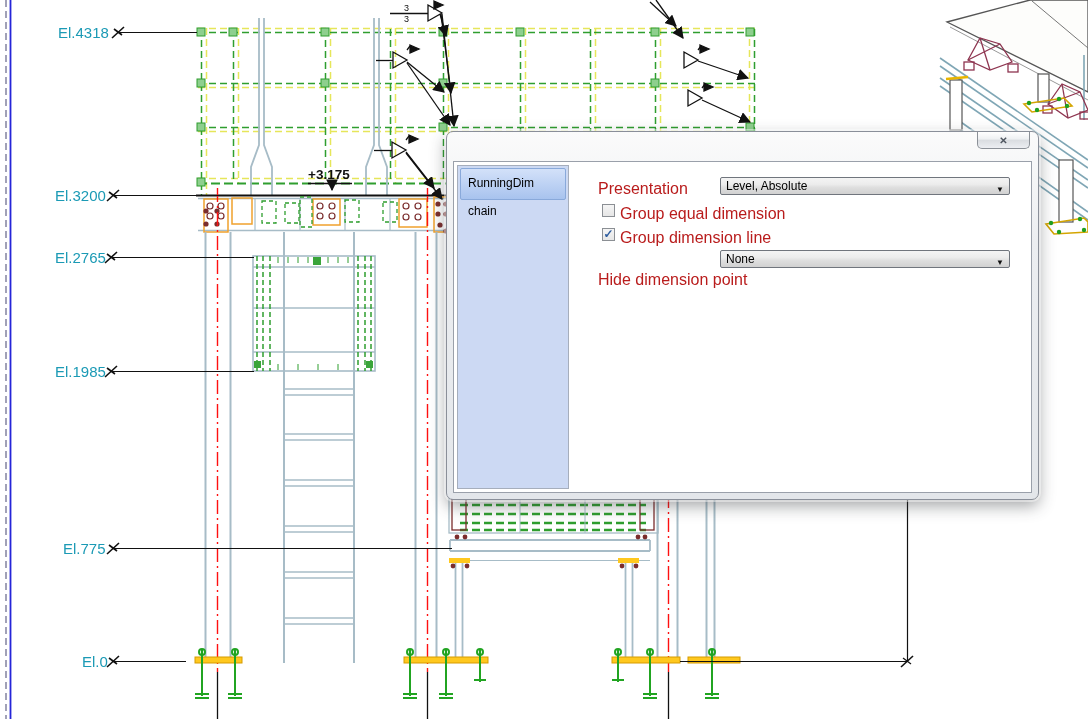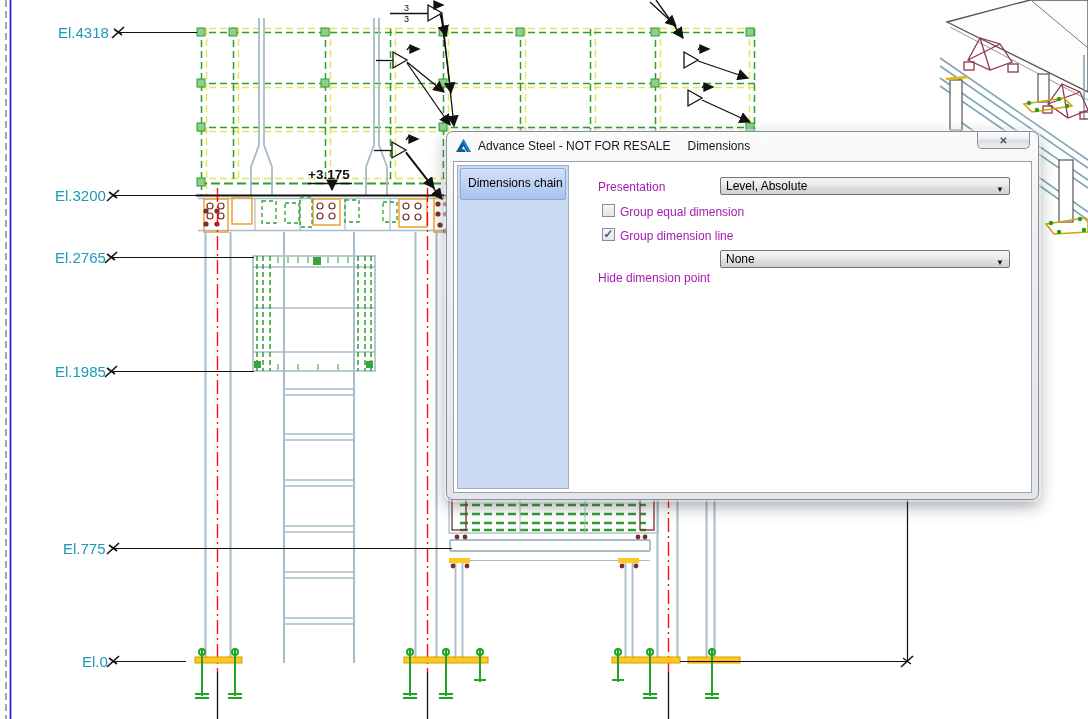--- a/index.html
+++ b/index.html
@@ -23,21 +23,21 @@
     display:flex;align-items:center;justify-content:center;
     font-size:10px;font-weight:bold;color:#4e555f;cursor:default;}
   .content{position:absolute;left:6px;right:6px;top:29px;bottom:6px;
     background:#ffffff;border:1px solid #9aa0aa;}
   .nav{position:absolute;left:3px;top:3px;bottom:3px;width:112px;
     background:#ccd9f3;border:1px solid #a6aebc;box-sizing:border-box;padding-top:2px;}
   .nav-item{height:30px;line-height:28px;padding-left:7px;font-size:12px;color:#000;
     margin:0 2px;border:1px solid transparent;}
   .nav-item.selected{background:linear-gradient(#d3e1f9,#a8c3ee);
     border:1px solid #89a9da;border-radius:2px;}
-  .fieldlabel{position:absolute;font-size:12px;color:#a21caf;}
+  .fieldlabel{position:absolute;font-size:16px;color:#b91c1c;}
   .dropdown{position:absolute;height:18px;box-sizing:border-box;
     border:1px solid #70757d;border-radius:2px;
     background:linear-gradient(#f4f4f4,#ececec 40%,#dedede 60%,#d1d1d1);
     font-size:12px;color:#000;line-height:17px;padding-left:5px;}
   .dd-arrow{position:absolute;right:5px;top:3px;font-size:8px;color:#111;}
   .checkbox{position:absolute;width:13px;height:13px;box-sizing:border-box;
     border:1px solid #8b8f94;background:linear-gradient(#f5f5f5,#e6e6e6);
     font-size:12px;font-weight:bold;color:#2d5c9e;line-height:11px;text-align:center;}
 </style>
 </head>
@@ -476,35 +476,27 @@
         <circle cx="1051" cy="223" r="2.2"></circle>
             <circle cx="1080" cy="219" r="2.2"></circle>
         <circle cx="1084" cy="230" r="2.2"></circle>
             <circle cx="1059" cy="232" r="2.2"></circle>
       </g>
     </g>
   </g>
 </svg>
 
   <div class="dialog">
-    <div class="titlebar">
-      <svg class="app-icon" viewBox="0 0 16 15">
-        <polygon points="0,14 8,0 16,14 11.5,14 8,7.5 6.2,11 9,11 10.4,14" fill="#0a5d9e"></polygon>
-        <polygon points="8,0 16,14 13,14 7,2.2" fill="#1c86c8"></polygon>
-      </svg>
-      <span class="title-left">Advance Steel - NOT FOR RESALE</span>
-      <span class="title-right">Dimensions</span>
-    </div>
     <div class="close-btn">
       <span>✕</span>
     </div>
 
     <div class="content">
       <div class="nav">
-        <div class="nav-item selected">Dimensions chain</div>
+        <div class="nav-item selected">RunningDim chain</div>
       </div>
 
       <div class="fieldlabel" style="left:144px;top:18px;">Presentation</div>
       <div class="dropdown" style="left:266px;top:15px;width:290px;">
         <span>Level, Absolute</span>
         <span class="dd-arrow">▼</span>
       </div>
 
       <div class="checkbox" style="left:148px;top:42px;"></div>
       <div class="fieldlabel" style="left:166px;top:43px;">Group equal dimension</div>

